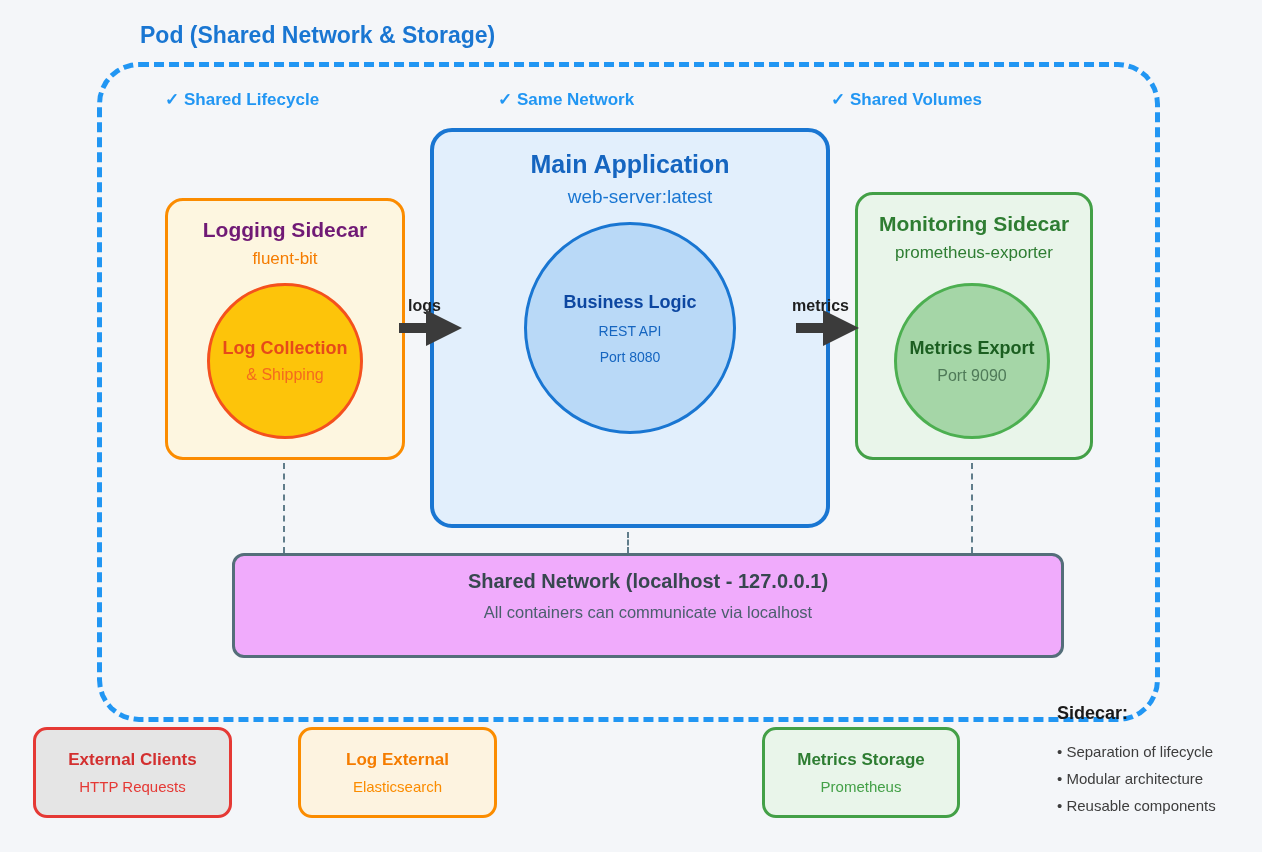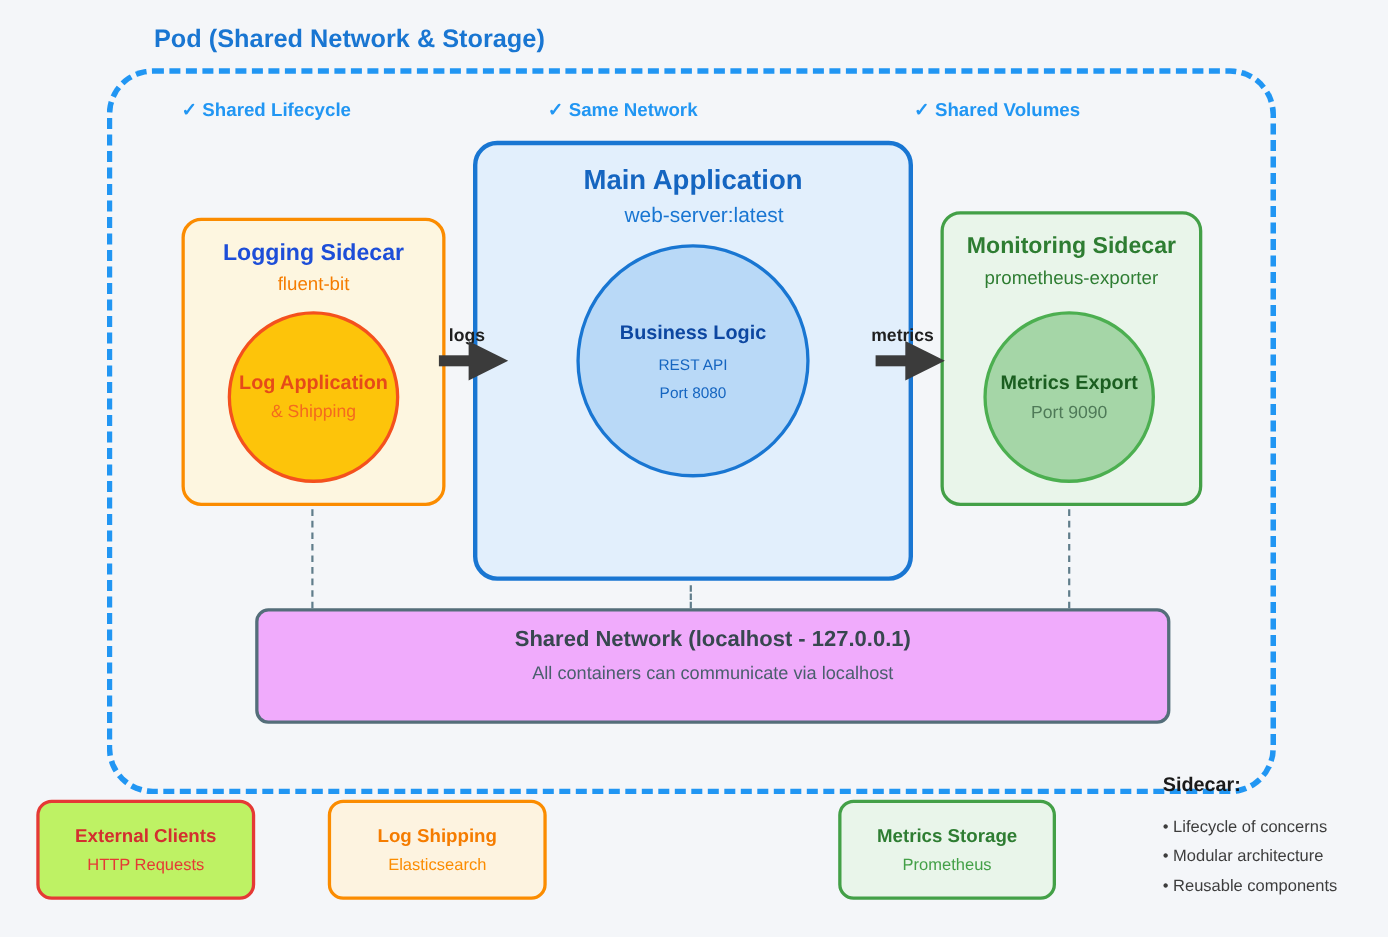--- a/index.html
+++ b/index.html
@@ -20,21 +20,21 @@
   .feature-1 { left:165px; top:89px; }
   .feature-2 { left:498px; top:89px; }
   .feature-3 { left:831px; top:89px; }
 
   
   .card { box-sizing:border-box; text-align:center; z-index:1; }
 
   
   .logging-box { left:165px; top:198px; width:240px; height:262px;
     background:#fdf6e0; border:3px solid #fb8c00; border-radius:18px; }
-  .logging-title { margin-top:17px; font-size:21px; font-weight:bold; color:#1d4ed8; }
+  .logging-title { margin-top:17px; font-size:21px; font-weight:bold; color:#701a75; }
   .logging-sub { margin-top:7px; font-size:17px; color:#f57c00; }
   .logging-circle { left:207px; top:283px; width:156px; height:156px;
     background:#fdc40a; border:3px solid #f4511e; border-radius:50%;
     display:flex; flex-direction:column; justify-content:center; align-items:center; gap:7px;
     box-sizing:border-box; z-index:2; }
   .logging-circle .t1 { font-size:18px; font-weight:bold; color:#e64a19; }
   .logging-circle .t2 { font-size:16px; color:#f46a1e; }
 
   
   .main-box { left:430px; top:128px; width:400px; height:400px;
@@ -84,21 +84,21 @@
   .network-title { margin-top:14px; font-size:20px; font-weight:bold; color:#37474f; }
   .network-line1 { margin-top:10px; font-size:16.5px; color:#4a5f6d; }
   .network-line2 { margin-top:5px; font-size:16.5px; color:#4a5f6d; }
 
   
   .bottom-box { top:727px; height:91px; border-radius:14px; display:flex;
     flex-direction:column; justify-content:center; align-items:center; gap:8px;
     box-sizing:border-box; z-index:2; }
   .bottom-box .bt { font-size:17px; font-weight:bold; }
   .bottom-box .bs { font-size:15px; }
-  .external-box { left:33px; width:199px; background:#bef264; border:3px solid #e53935; }
+  .external-box { left:33px; width:199px; background:#e5e5e5; border:3px solid #e53935; }
   .external-box .bt { color:#d32f2f; } .external-box .bs { color:#e53935; }
   .logstore-box { left:298px; width:199px; background:#fdf3e0; border:3px solid #fb8c00; }
   .logstore-box .bt { color:#f57c00; } .logstore-box .bs { color:#fb8c00; }
   .metricstore-box { left:762px; width:198px; background:#e9f5ea; border:3px solid #43a047; }
   .metricstore-box .bt { color:#2e7d32; } .metricstore-box .bs { color:#43a047; }
 
   
   .benefits { left:1057px; top:703px; width:200px; z-index:2; }
   .benefits-title { font-size:18px; font-weight:bold; color:#1a1a1a; margin-bottom:14px; }
   .benefit-item { font-size:15px; color:#3d3d3d; line-height:27px; white-space:nowrap; }
@@ -113,21 +113,21 @@
 
   <div class="abs feature feature-1">✓ Shared Lifecycle</div>
   <div class="abs feature feature-2">✓ Same Network</div>
   <div class="abs feature feature-3">✓ Shared Volumes</div>
 
   <div class="abs card logging-box">
     <div class="logging-title">Logging Sidecar</div>
     <div class="logging-sub">fluent-bit</div>
   </div>
   <div class="abs logging-circle">
-    <div class="t1">Log Application</div>
+    <div class="t1">Log Collection</div>
     <div class="t2">&amp; Shipping</div>
   </div>
 
   <div class="abs card main-box">
     <div class="main-title">Main Application</div>
     <div class="main-sub">web-server:latest</div>
   </div>
   <div class="abs main-circle">
     <div class="t1">Business Logic</div>
     <div class="t2">REST API</div>
@@ -158,28 +158,28 @@
   <div class="abs card network-box">
     <div class="network-title">Shared Network (localhost - 127.0.0.1)</div>
     <div class="network-line1">All containers can communicate via localhost</div>
   </div>
 
   <div class="abs bottom-box external-box">
     <div class="bt">External Clients</div>
     <div class="bs">HTTP Requests</div>
   </div>
   <div class="abs bottom-box logstore-box">
-    <div class="bt">Log Shipping</div>
+    <div class="bt">Log External</div>
     <div class="bs">Elasticsearch</div>
   </div>
   <div class="abs bottom-box metricstore-box">
     <div class="bt">Metrics Storage</div>
     <div class="bs">Prometheus</div>
   </div>
 
   <div class="abs benefits">
     <div class="benefits-title">Sidecar:</div>
-    <div class="benefit-item">• Lifecycle of concerns</div>
+    <div class="benefit-item">• Separation of lifecycle</div>
     <div class="benefit-item">• Modular architecture</div>
     <div class="benefit-item">• Reusable components</div>
   </div>
 
 </div>
 
 </body></html>

